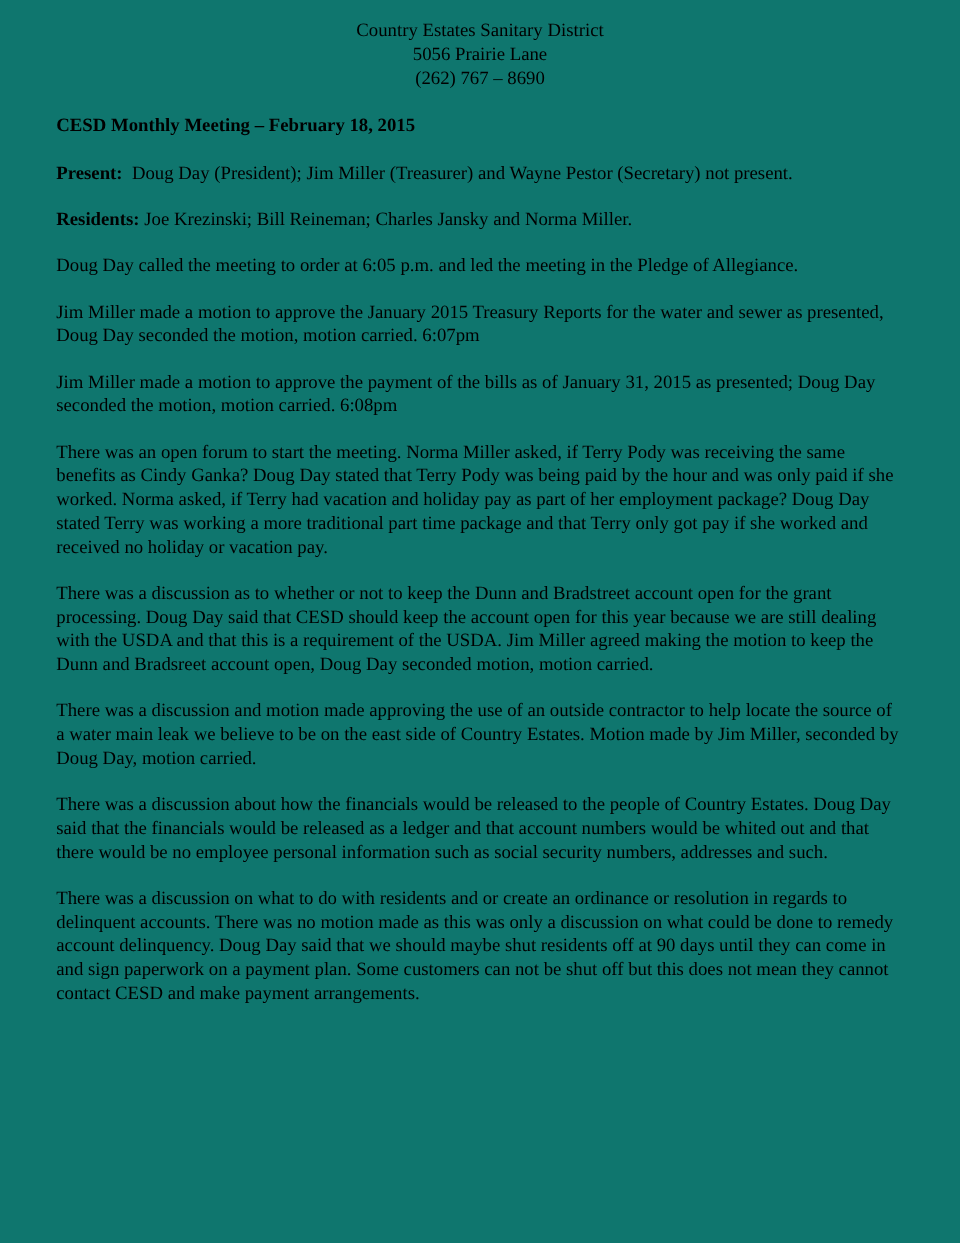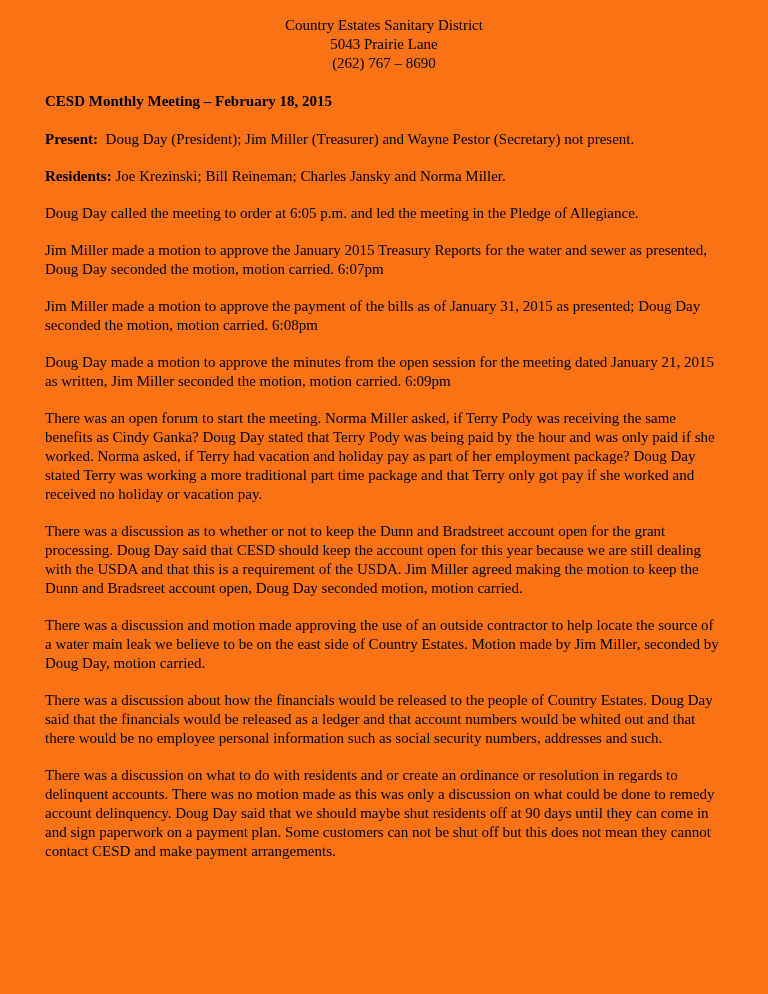--- a/index.html
+++ b/index.html
@@ -12,21 +12,21 @@
     height: 994px;
     overflow: hidden;
     font-family: "Liberation Serif", serif;
     color: #000000;
   }
   .page {
     box-sizing: border-box;
     width: 768px;
     height: 994px;
     padding: 16px 45px 20px 45px;
-    background: #f97316;
+    background: #0f766e;
   }
   .doc-header {
     text-align: center;
     font-size: 15px;
     line-height: 19px;
     margin-bottom: 19px;
   }
   .doc-title {
     text-align: left;
     font-weight: bold;
@@ -47,32 +47,31 @@
     font-weight: bold;
     margin-top: 18px;
   }
 </style>
 </head>
 <body>
 
 <div class="page">
   <div class="doc-header">
     <div>Country Estates Sanitary District</div>
-    <div>5043 Prairie Lane</div>
+    <div>5056 Prairie Lane</div>
     <div>(262) 767 – 8690</div>
   </div>
 
   <div class="doc-title">CESD Monthly Meeting – February 18, 2015</div>
 
   <div class="paragraphs">
       <p class="para"><strong>Present:</strong>  Doug Day (President); Jim Miller (Treasurer) and Wayne Pestor (Secretary) not present.</p>
       <p class="para"><strong>Residents:</strong> Joe Krezinski; Bill Reineman; Charles Jansky and Norma Miller.</p>
       <p class="para">Doug Day called the meeting to order at 6:05 p.m. and led the meeting in the Pledge of Allegiance.</p>
       <p class="para">Jim Miller made a motion to approve the January 2015 Treasury Reports for the water and sewer as presented, Doug Day seconded the motion, motion carried. 6:07pm</p>
       <p class="para">Jim Miller made a motion to approve the payment of the bills as of January 31, 2015 as presented; Doug Day seconded the motion, motion carried. 6:08pm</p>
-      <p class="para">Doug Day made a motion to approve the minutes from the open session for the meeting dated January 21, 2015 as written, Jim Miller seconded the motion, motion carried. 6:09pm</p>
       <p class="para">There was an open forum to start the meeting. Norma Miller asked, if Terry Pody was receiving the same benefits as Cindy Ganka? Doug Day stated that Terry Pody was being paid by the hour and was only paid if she worked. Norma asked, if Terry had vacation and holiday pay as part of her employment package? Doug Day stated Terry was working a more traditional part time package and that Terry only got pay if she worked and received no holiday or vacation pay.</p>
       <p class="para">There was a discussion as to whether or not to keep the Dunn and Bradstreet account open for the grant processing. Doug Day said that CESD should keep the account open for this year because we are still dealing with the USDA and that this is a requirement of the USDA. Jim Miller agreed making the motion to keep the Dunn and Bradsreet account open, Doug Day seconded motion, motion carried.</p>
       <p class="para">There was a discussion and motion made approving the use of an outside contractor to help locate the source of a water main leak we believe to be on the east side of Country Estates. Motion made by Jim Miller, seconded by Doug Day, motion carried.</p>
       <p class="para">There was a discussion about how the financials would be released to the people of Country Estates. Doug Day said that the financials would be released as a ledger and that account numbers would be whited out and that there would be no employee personal information such as social security numbers, addresses and such.</p>
       <p class="para">There was a discussion on what to do with residents and or create an ordinance or resolution in regards to delinquent accounts. There was no motion made as this was only a discussion on what could be done to remedy account delinquency. Doug Day said that we should maybe shut residents off at 90 days until they can come in and sign paperwork on a payment plan. Some customers can not be shut off but this does not mean they cannot contact CESD and make payment arrangements.</p>
     </div>
 </div>
 
 </body></html>

